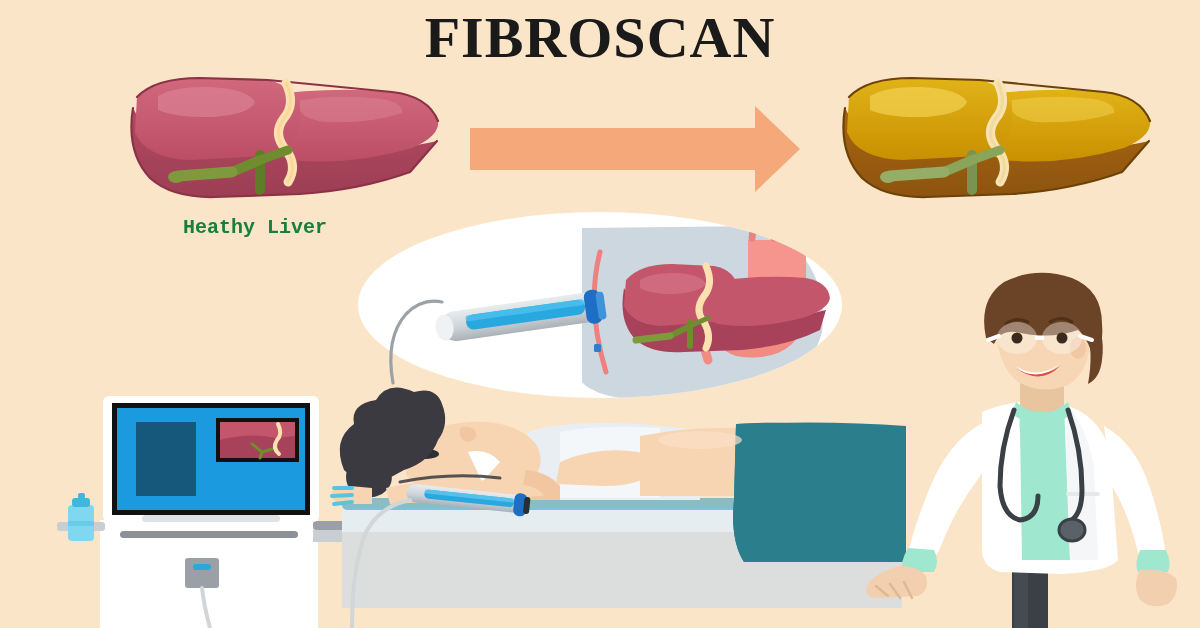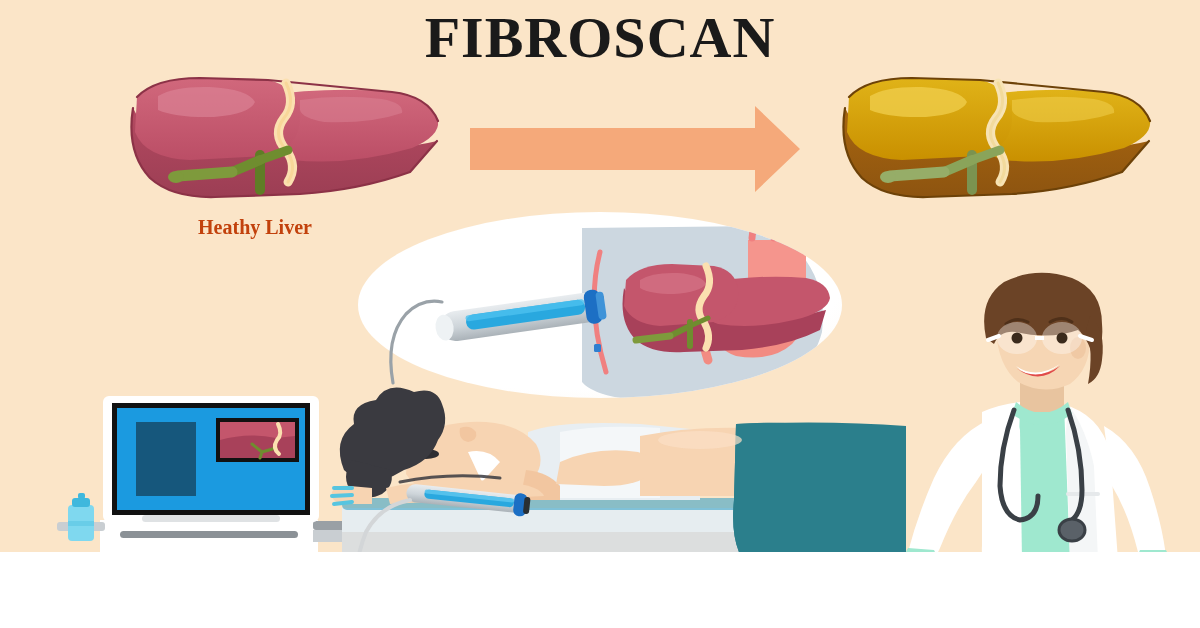--- a/index.html
+++ b/index.html
@@ -3,21 +3,21 @@
 <meta charset="utf-8">
 <style>
   html, body {
     margin: 0;
     padding: 0;
     background: #ffffff;
   }
   #scene {
     position: relative;
     width: 1200px;
-    height: 552px;
+    height: 628px;
     background: #fbe5c8;
     overflow: hidden;
     font-family: "Liberation Sans", sans-serif;
   }
   #scene svg.layer {
     position: absolute;
     left: 0;
     top: 0;
     width: 1200px;
     height: 628px;
@@ -30,24 +30,24 @@
     text-align: center;
     font-family: "Liberation Serif", serif;
     font-weight: bold;
     font-size: 58px;
     letter-spacing: 1px;
     color: #1a1a1a;
     white-space: nowrap;
   }
   .organ-label {
     position: absolute;
-    font-family: Liberation Serif, serif;
+    font-family: Liberation Mono, monospace;
     font-weight: bold;
     font-size: 20px;
-    color: #c2410c;
+    color: #15803d;
     white-space: nowrap;
     text-align: center;
   }
   #label-healthy { left: 140px; top: 216px; width: 230px; }
   #label-fatty   { left: 855px; top: 212px; width: 230px; }
 </style>
 </head>
 <body>
 
 <div id="scene">

